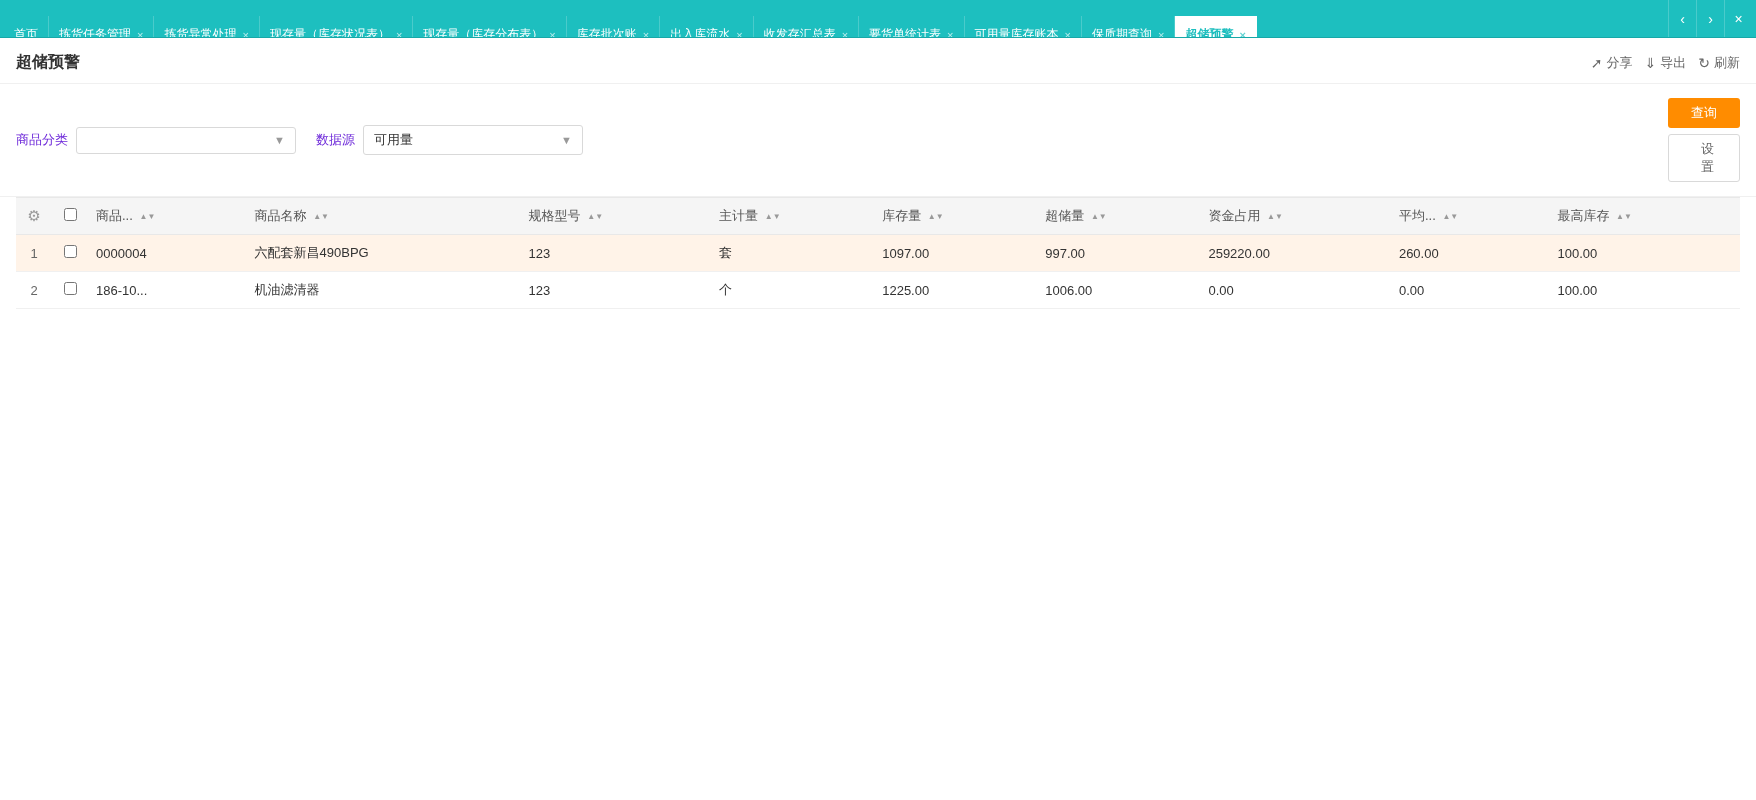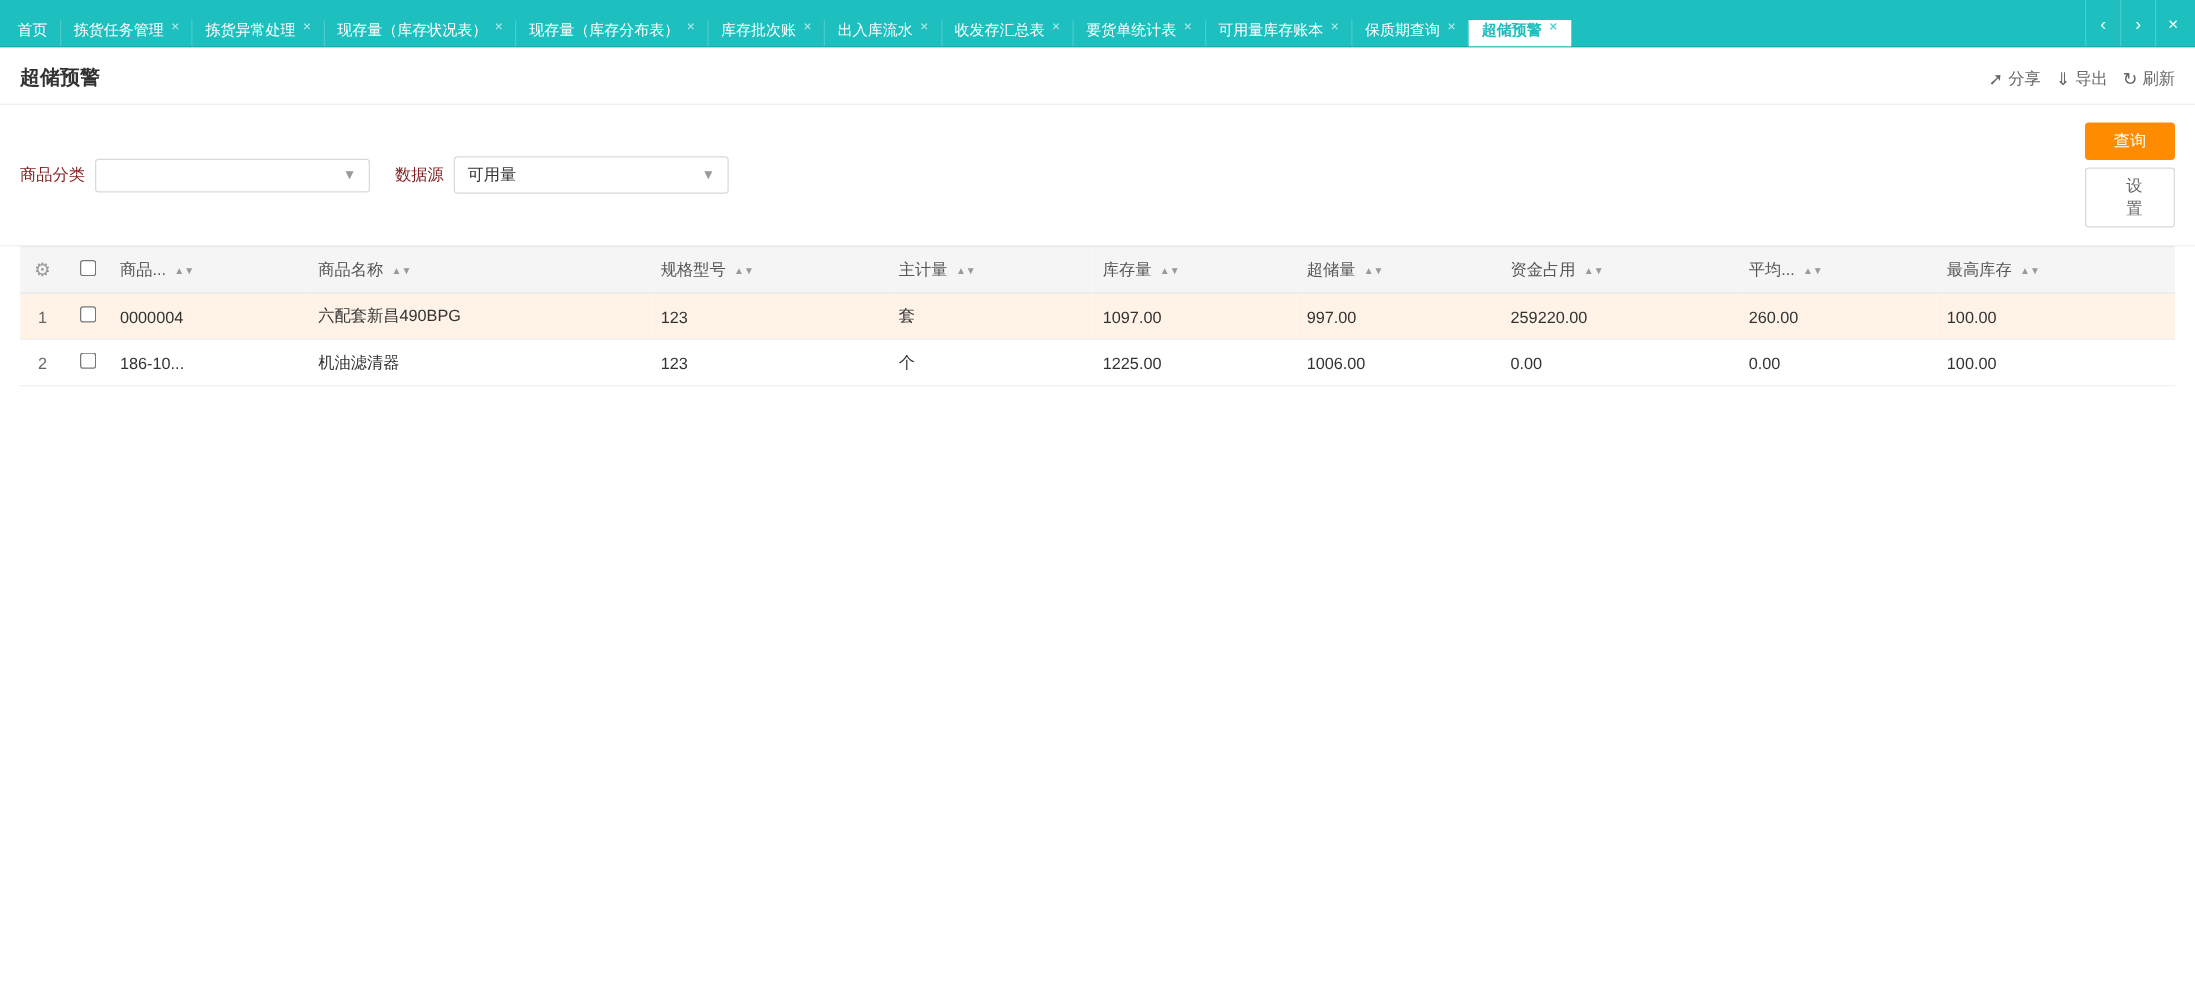--- a/index.html
+++ b/index.html
@@ -10,20 +10,21 @@
       display: flex;
       align-items: center;
       background: #1dbfbf;
       height: 38px;
       padding: 0 4px;
       overflow: hidden;
       border-bottom: 1px solid #17a8a8;
     }
     .nav-tab {
       display: flex;
+      align-items: center;
       padding: 0 10px;
       height: 38px;
       color: #fff;
       font-size: 12px;
       white-space: nowrap;
       cursor: pointer;
       border-right: 1px solid rgba(255,255,255,0.2);
       margin-top: 32px;
     }
     .nav-tab.active { background: #fff; color: #1dbfbf; font-weight: bold; }
@@ -92,21 +93,21 @@
       padding: 14px 16px;
       gap: 20px;
       border-bottom: 1px solid #f0f0f0;
     }
     .filter-item {
       display: flex;
       align-items: center;
       gap: 8px;
     }
     .filter-label {
-      color: #7f1d1d;
+      color: #6d28d9;
       white-space: nowrap;
       font-size: 13px;
     }
     .filter-select {
       display: flex;
       align-items: center;
       border: 1px solid #d9d9d9;
       border-radius: 3px;
       padding: 5px 10px;
       min-width: 220px;

